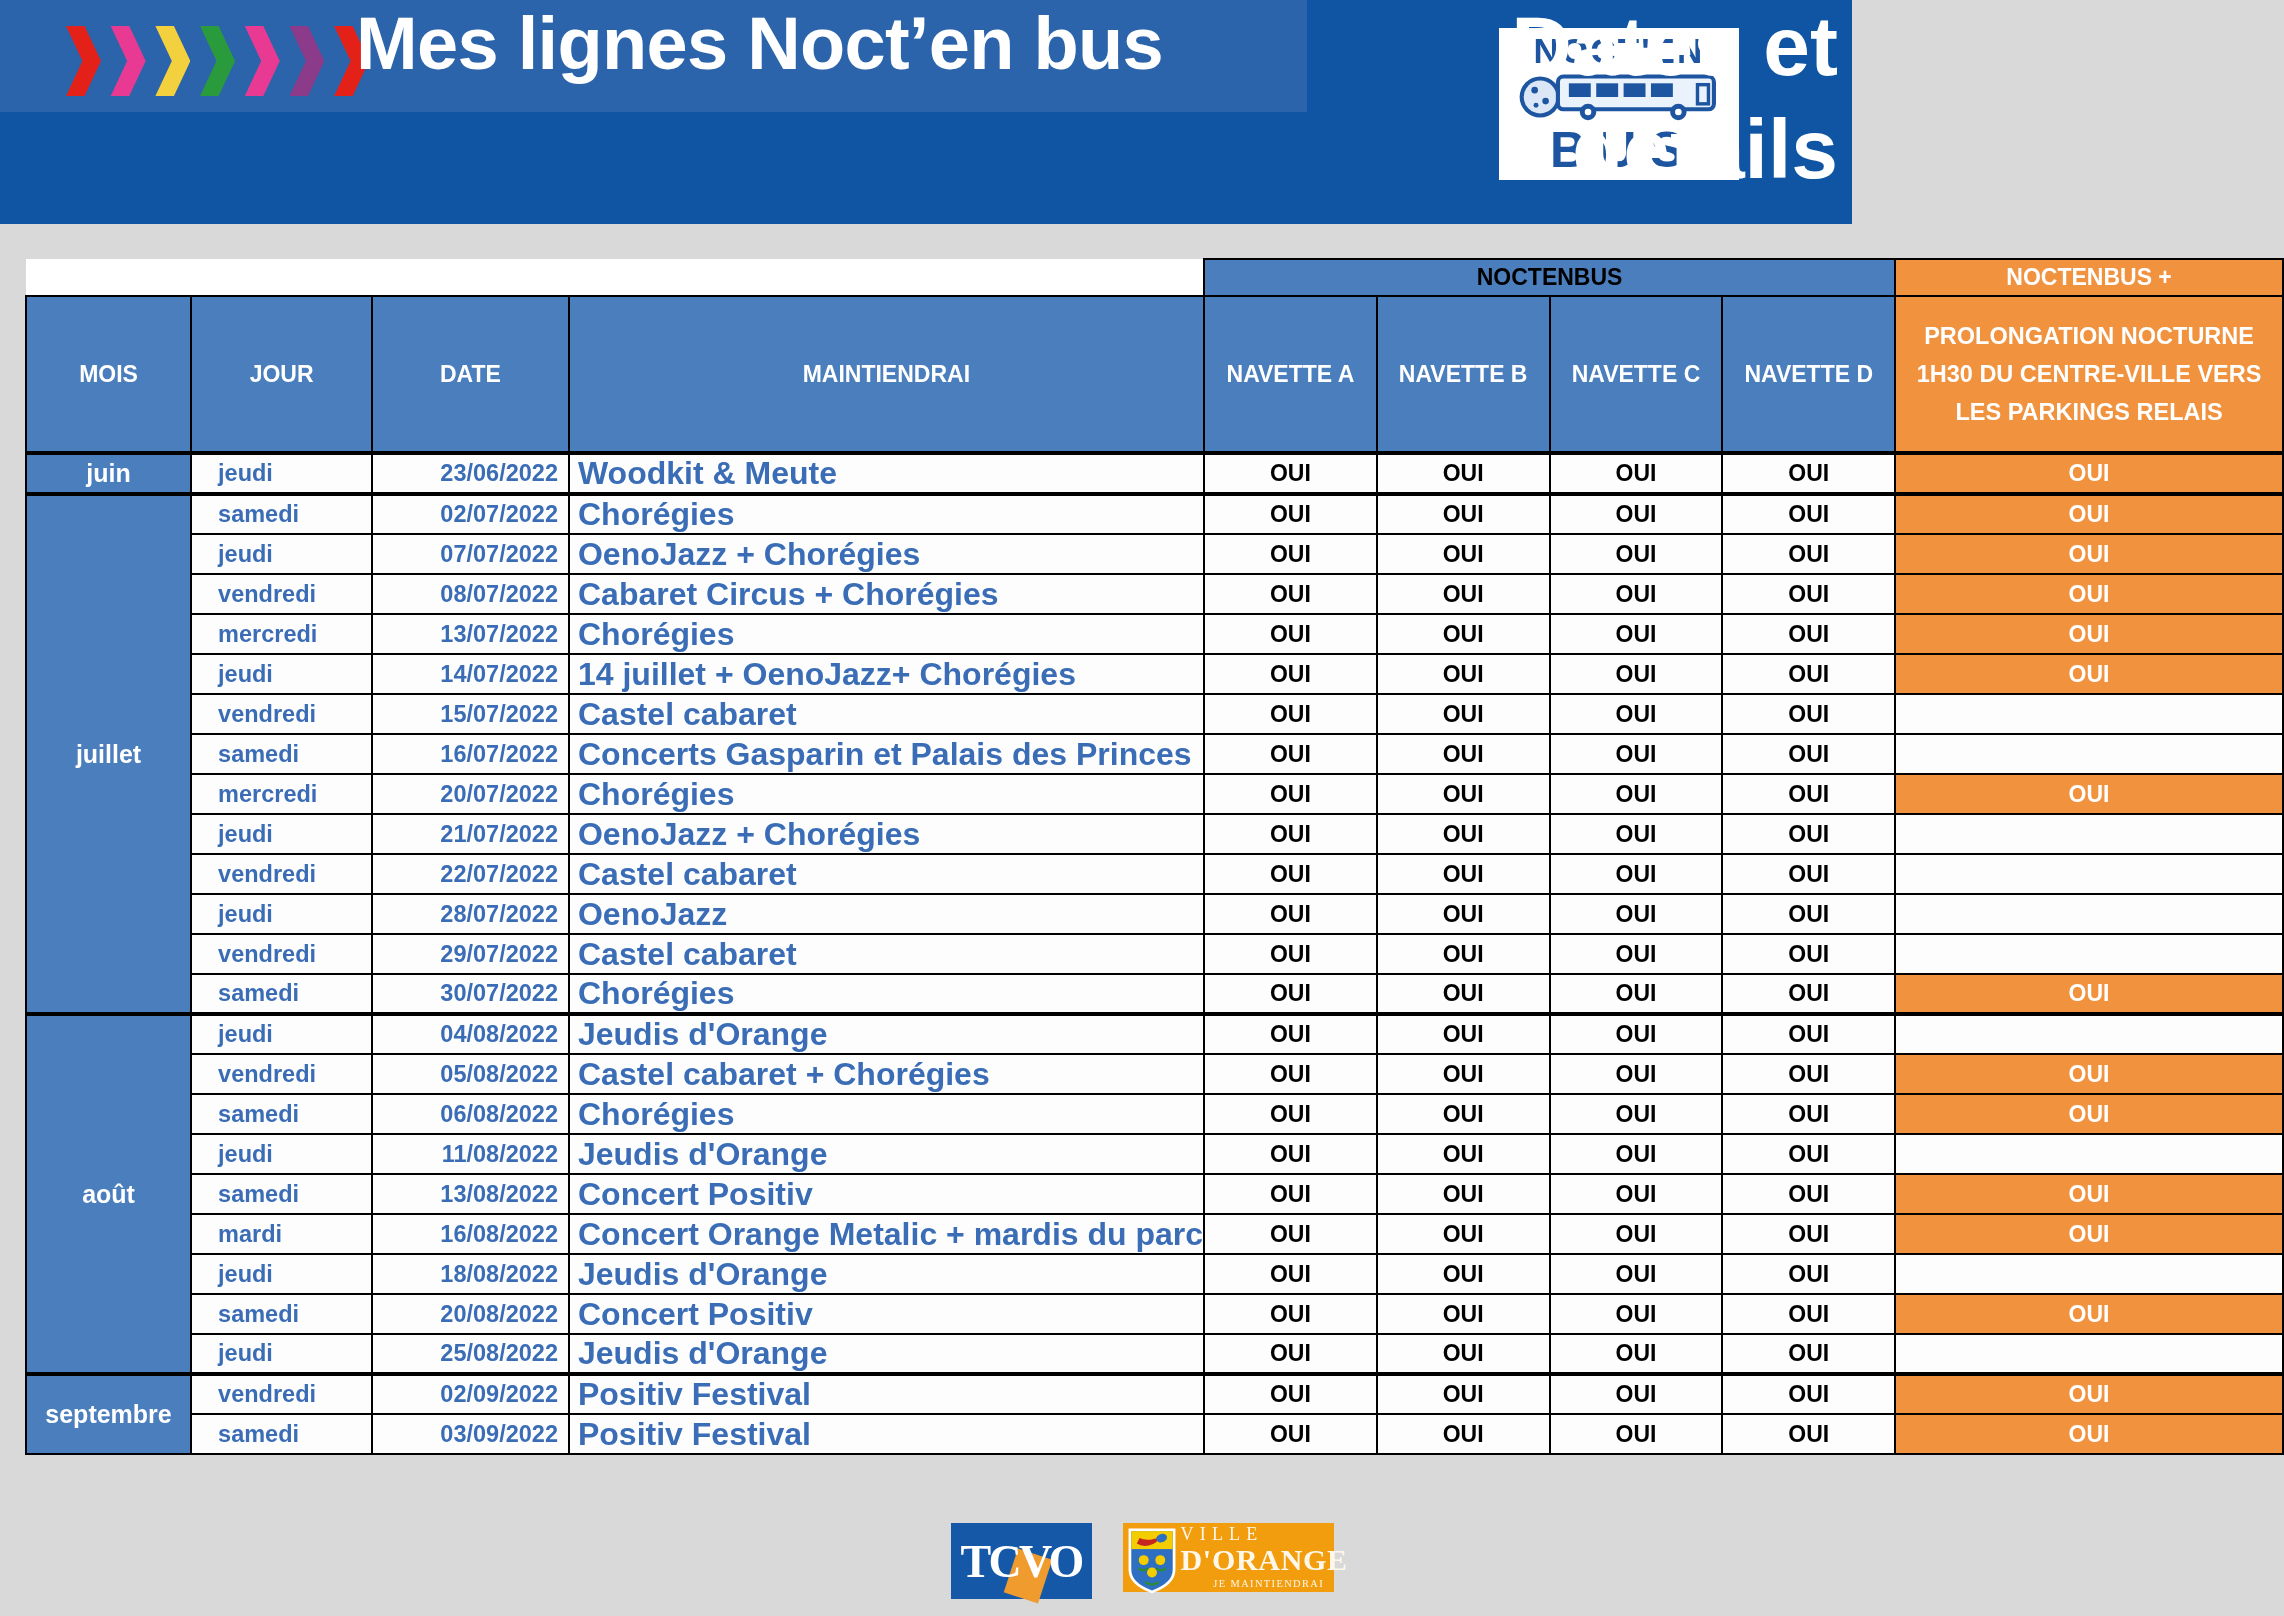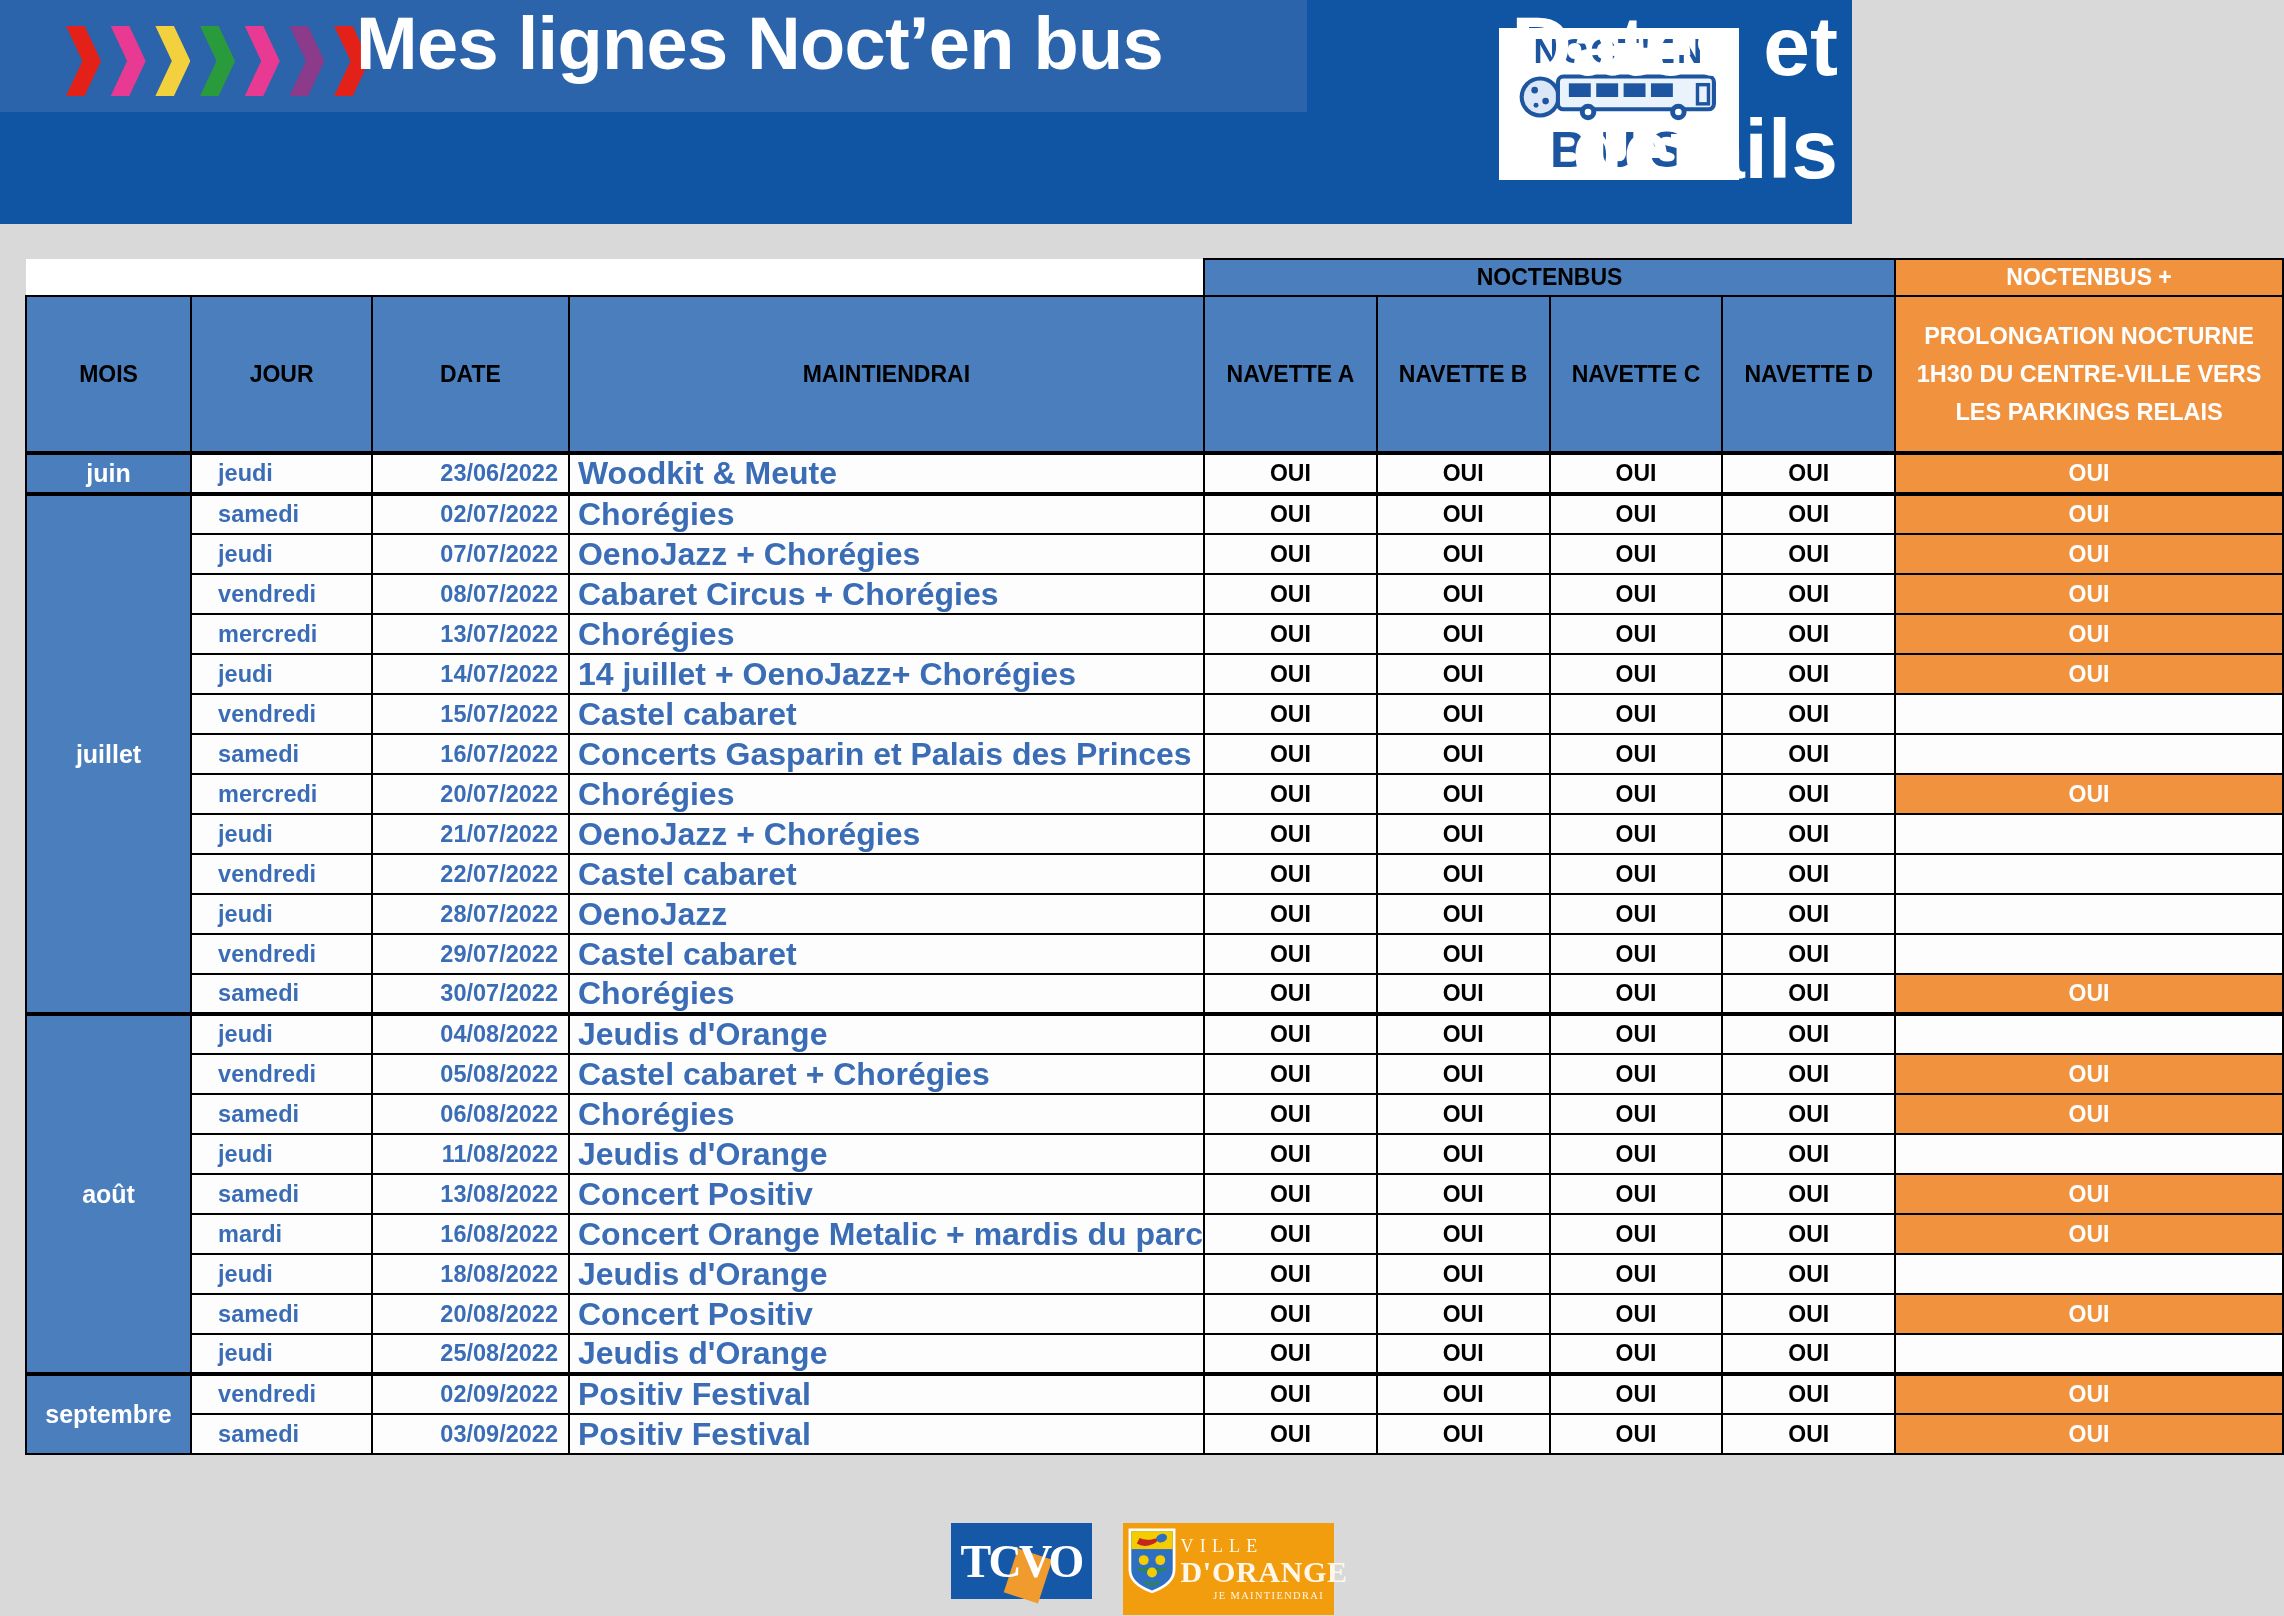--- a/index.html
+++ b/index.html
@@ -41,21 +41,21 @@
   .schedule { position:absolute; left:25px; top:258px; border-collapse:collapse; table-layout:fixed; }
   .schedule td {
     border:2.8px solid #000000; background:#fdfdfd; overflow:hidden;
     font-weight:bold; white-space:nowrap;
   }
   .band-row td { height:37px; }
   .corner-cell { background:#ffffff !important; border-top:none !important; border-left:none !important; }
   .band-blue   { background:#4a7ebd !important; color:#000000; text-align:center; font-size:23px; }
   .band-orange { background:#f1923e !important; color:#ffffff; text-align:center; font-size:23px; }
   .head-row td { height:157px; }
-  .col-head { background:#4a7ebd !important; color:#000000; text-align:center; font-size:23px; }
+  .col-head { background:#4a7ebd !important; color:#ffffff; text-align:center; font-size:23px; }
   .plus-head {
     background:#f1923e !important; color:#ffffff; text-align:center;
     font-size:23.5px; line-height:1.62; white-space:normal;
   }
   .schedule tbody td { height:40px; }
   .month-cell { background:#4a7ebd !important; color:#ffffff; text-align:center; font-size:25px; vertical-align:middle; }
   .day-cell  { color:#3a6db6; text-align:left;  padding-left:26px;  font-size:23.5px; }
   .date-cell { color:#3a6db6; text-align:right; padding-right:9.7px; font-size:23.5px; }
   .manifestation-cell { color:#3a6db6; text-align:left; padding-left:8.3px; font-size:32px; }
   .navette-cell { color:#000000; text-align:center; font-size:23px; }
@@ -68,21 +68,21 @@
   .tcvo-box {
     width:141px; height:76px; background:#1658a8; position:relative;
     display:flex; align-items:center; justify-content:center;
   }
   .tcvo-shape { position:absolute; left:59px; top:30px; width:36px; height:46px; background:#f09b2e; transform:rotate(18deg); }
   .tcvo-text {
     position:relative; z-index:1; color:#ffffff; font-family:"Liberation Serif", serif;
     font-size:46px; font-weight:bold; letter-spacing:-2.8px;
   }
   .ville-box {
-    width:211px; height:92px; background:#f29d0d; position:relative;
+    width:211px; height:69px; background:#f29d0d; position:relative;
     display:flex; align-items:center; color:#fff7ea;
   }
   .ville-shield { position:absolute; left:4.1px; top:4.1px; }
   .ville-text { margin-left:58px; font-family:"Liberation Serif", serif; line-height:1; width:145px; }
   .ville-line1 { font-size:18px; letter-spacing:6.2px; }
   .ville-line2 { font-size:30px; font-weight:bold; letter-spacing:0.7px; margin-top:2.1px; }
   .ville-line3 { font-size:10.4px; letter-spacing:1.4px; text-align:right; margin-top:4.1px; padding-right:1.4px; }
 </style>
 </head>
 <body>

